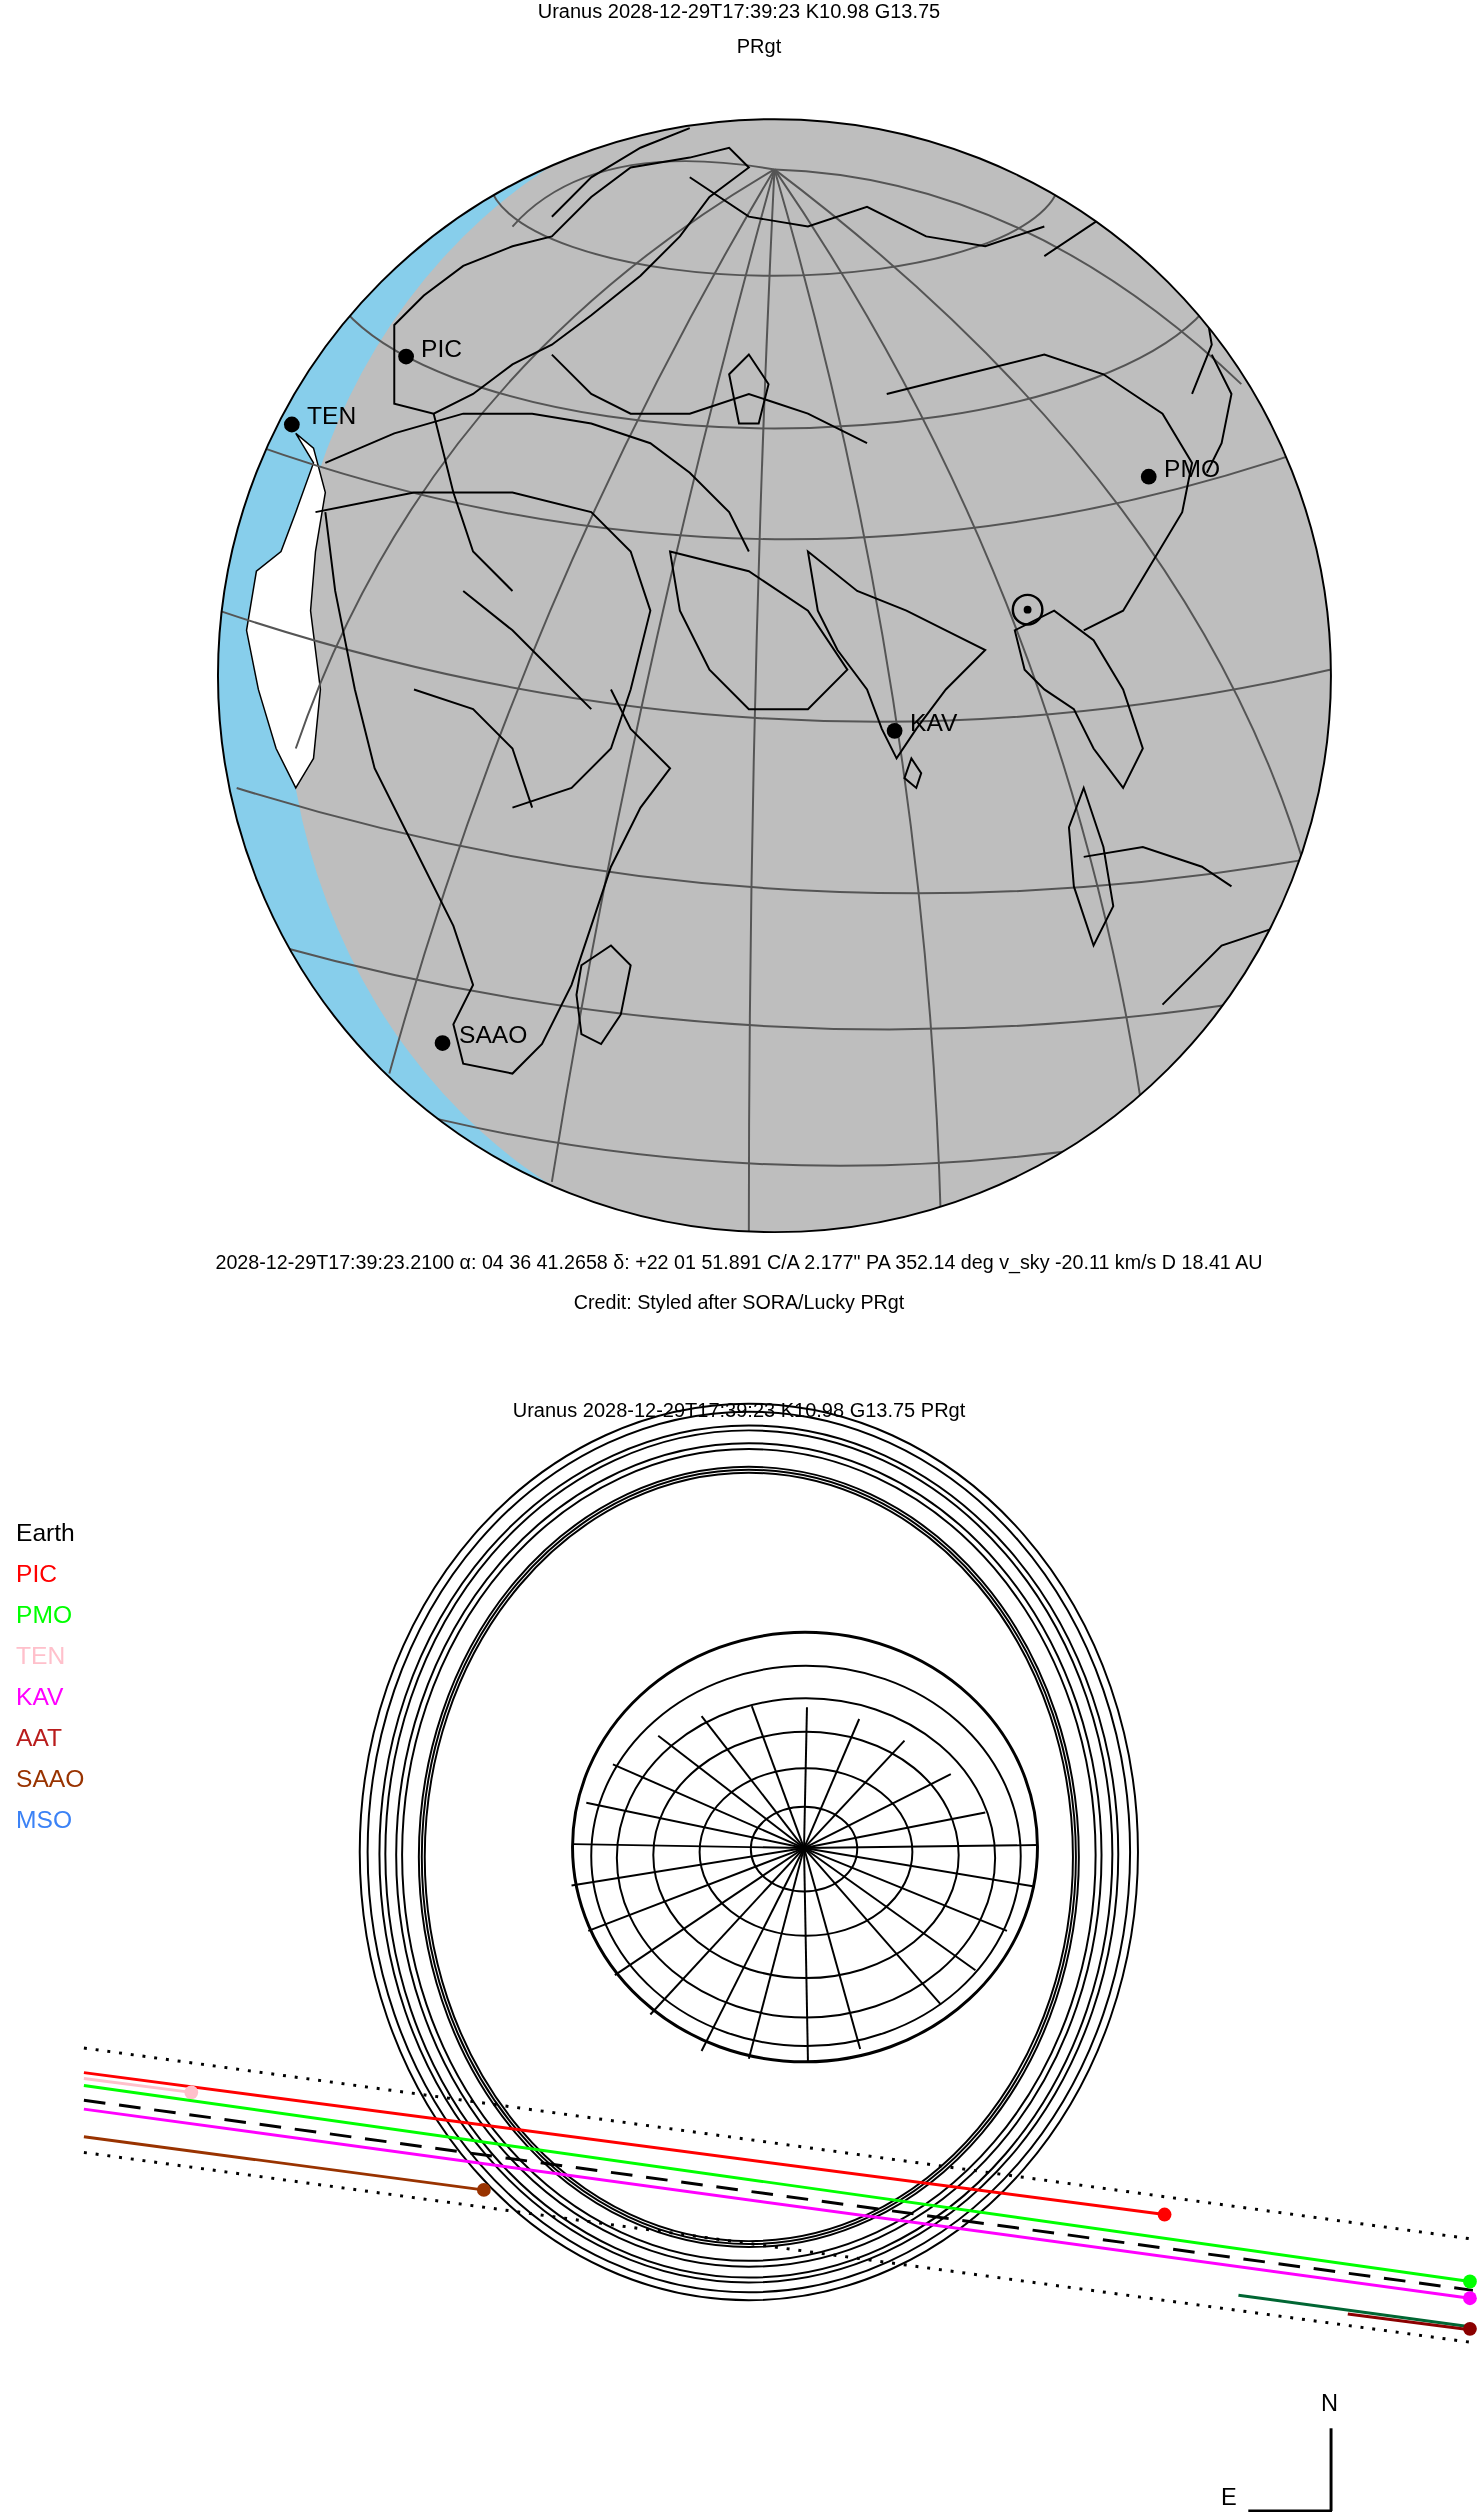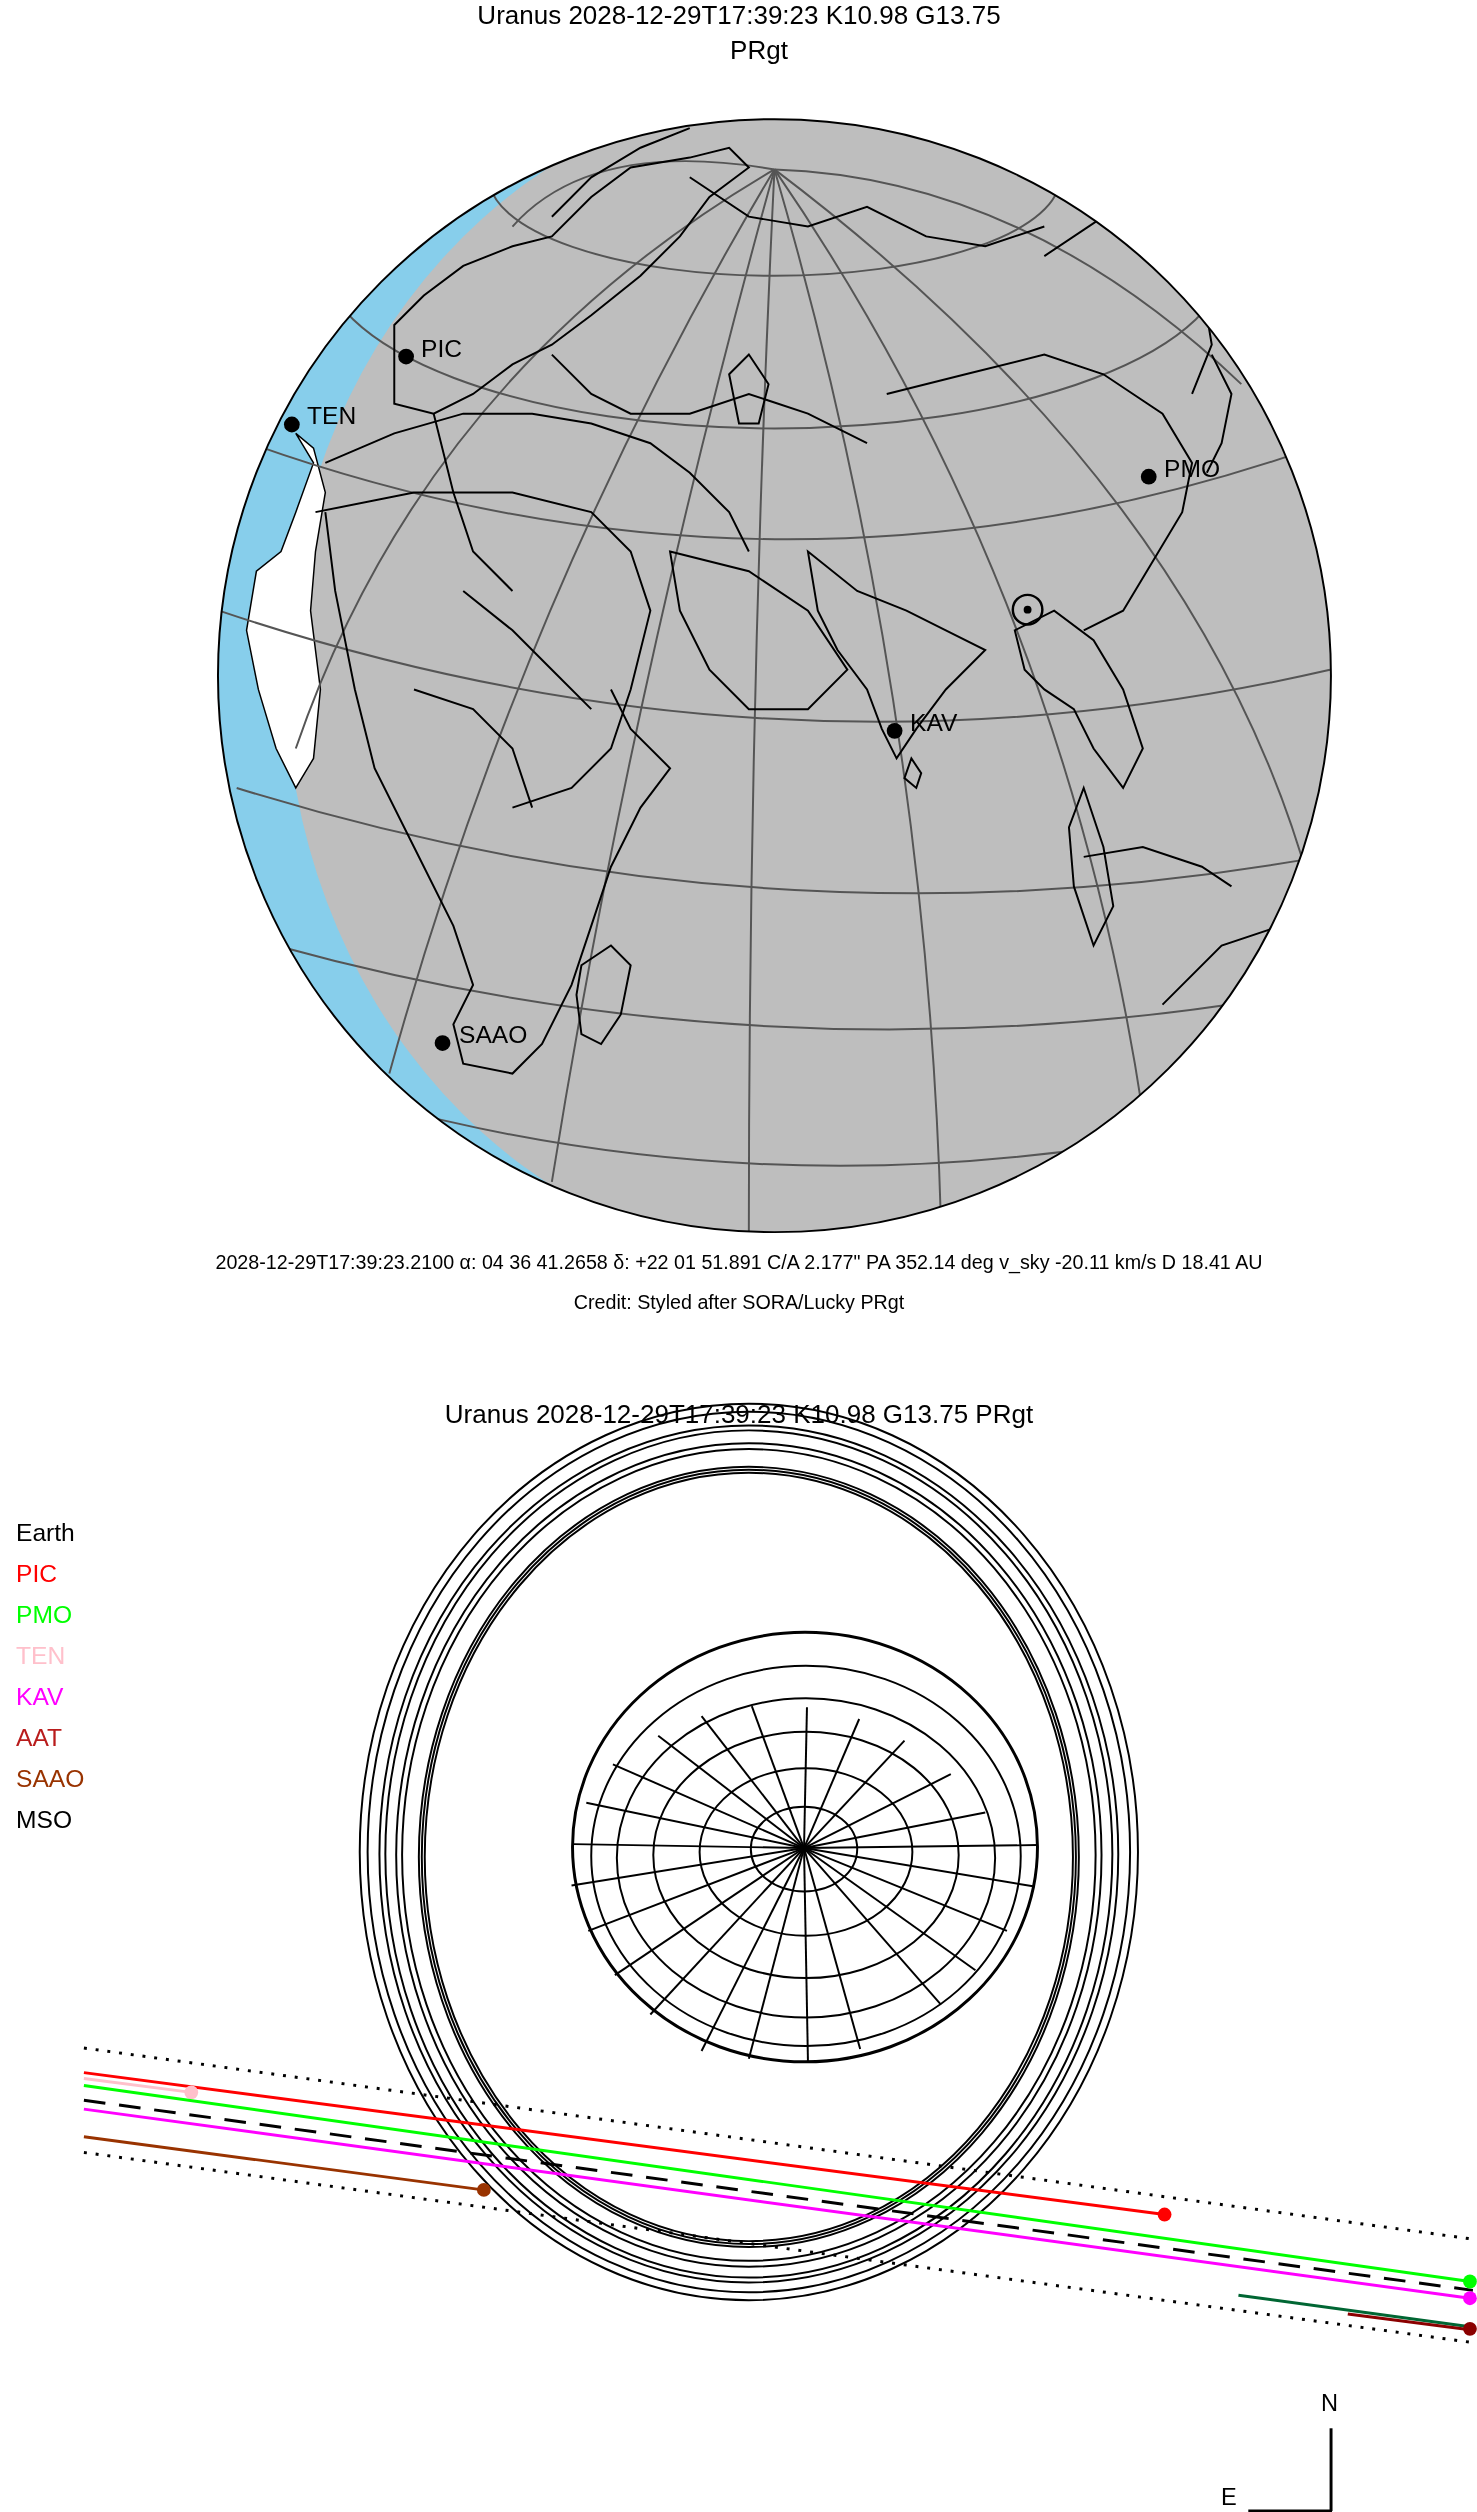--- a/index.html
+++ b/index.html
@@ -1,17 +1,17 @@
 <!DOCTYPE html>
 <html><head>
 <meta charset="utf-8">
 <style>
   html, body { margin: 0; padding: 0; background: #ffffff; }
   body { width: 1478px; height: 2513px; position: relative; overflow: hidden; font-family: "Liberation Sans", "DejaVu Sans", sans-serif; color: #000; }
-  .title { position: absolute; left: 0; width: 1478px; text-align: center; font-size: 26px; }
+  .title { position: absolute; left: 0; width: 1478px; text-align: center; font-size: 20px; }
   .info { position: absolute; left: 0; width: 1478px; text-align: center; font-size: 19.7px; }
   svg { position: absolute; left: 0; top: 0; }
   .legend { position: absolute; left: 16px; top: 1512px; font-size: 24.6px; line-height: 41px; }
   .legend div { white-space: nowrap; }
   .station-label { position: absolute; font-size: 24.6px; }
   .compass-lbl { position: absolute; font-size: 23.6px; }
 </style>
 </head>
 <body>
 
@@ -120,21 +120,21 @@
 <div class="title" style="top:1399px;">Uranus 2028-12-29T17:39:23  K10.98  G13.75 PRgt</div>
 
 <div class="legend">
   <div style="color:#000000">Earth</div>
   <div style="color:#ff0000">PIC</div>
   <div style="color:#00ff00">PMO</div>
   <div style="color:#ffc0cb">TEN</div>
   <div style="color:#ff00ff">KAV</div>
   <div style="color:#b91c1c">AAT</div>
   <div style="color:#993300">SAAO</div>
-  <div style="color:#000000">MSO</div>
+  <div style="color:#3b82f6">MSO</div>
 </div>
 
 <svg width="1478" height="2513" viewBox="0 0 1500 2551" style="pointer-events:none;">
 
   <g fill="none" stroke="#000" stroke-width="2">
     <ellipse cx="760" cy="1880" rx="395" ry="455"></ellipse>
     <ellipse cx="760" cy="1880" rx="387" ry="447"></ellipse>
     <ellipse cx="760" cy="1882" rx="375" ry="435"></ellipse>
     <ellipse cx="760" cy="1882" rx="369" ry="430"></ellipse>
     <ellipse cx="760" cy="1883" rx="358" ry="418"></ellipse>

